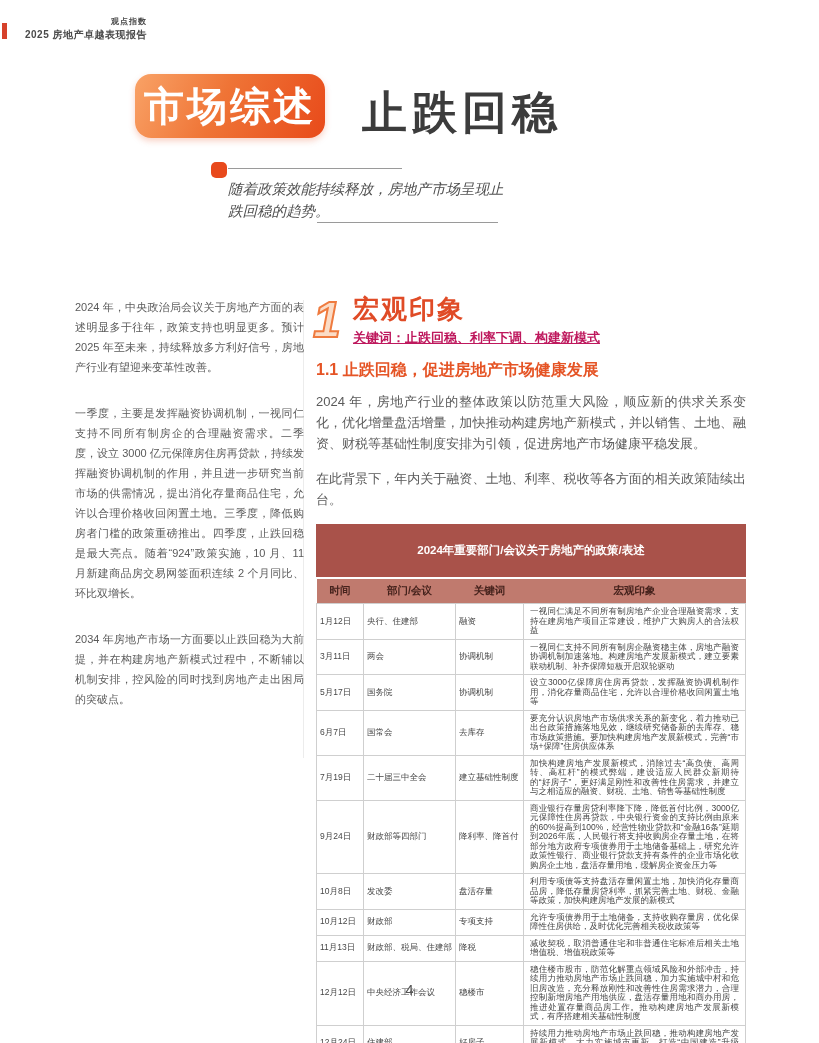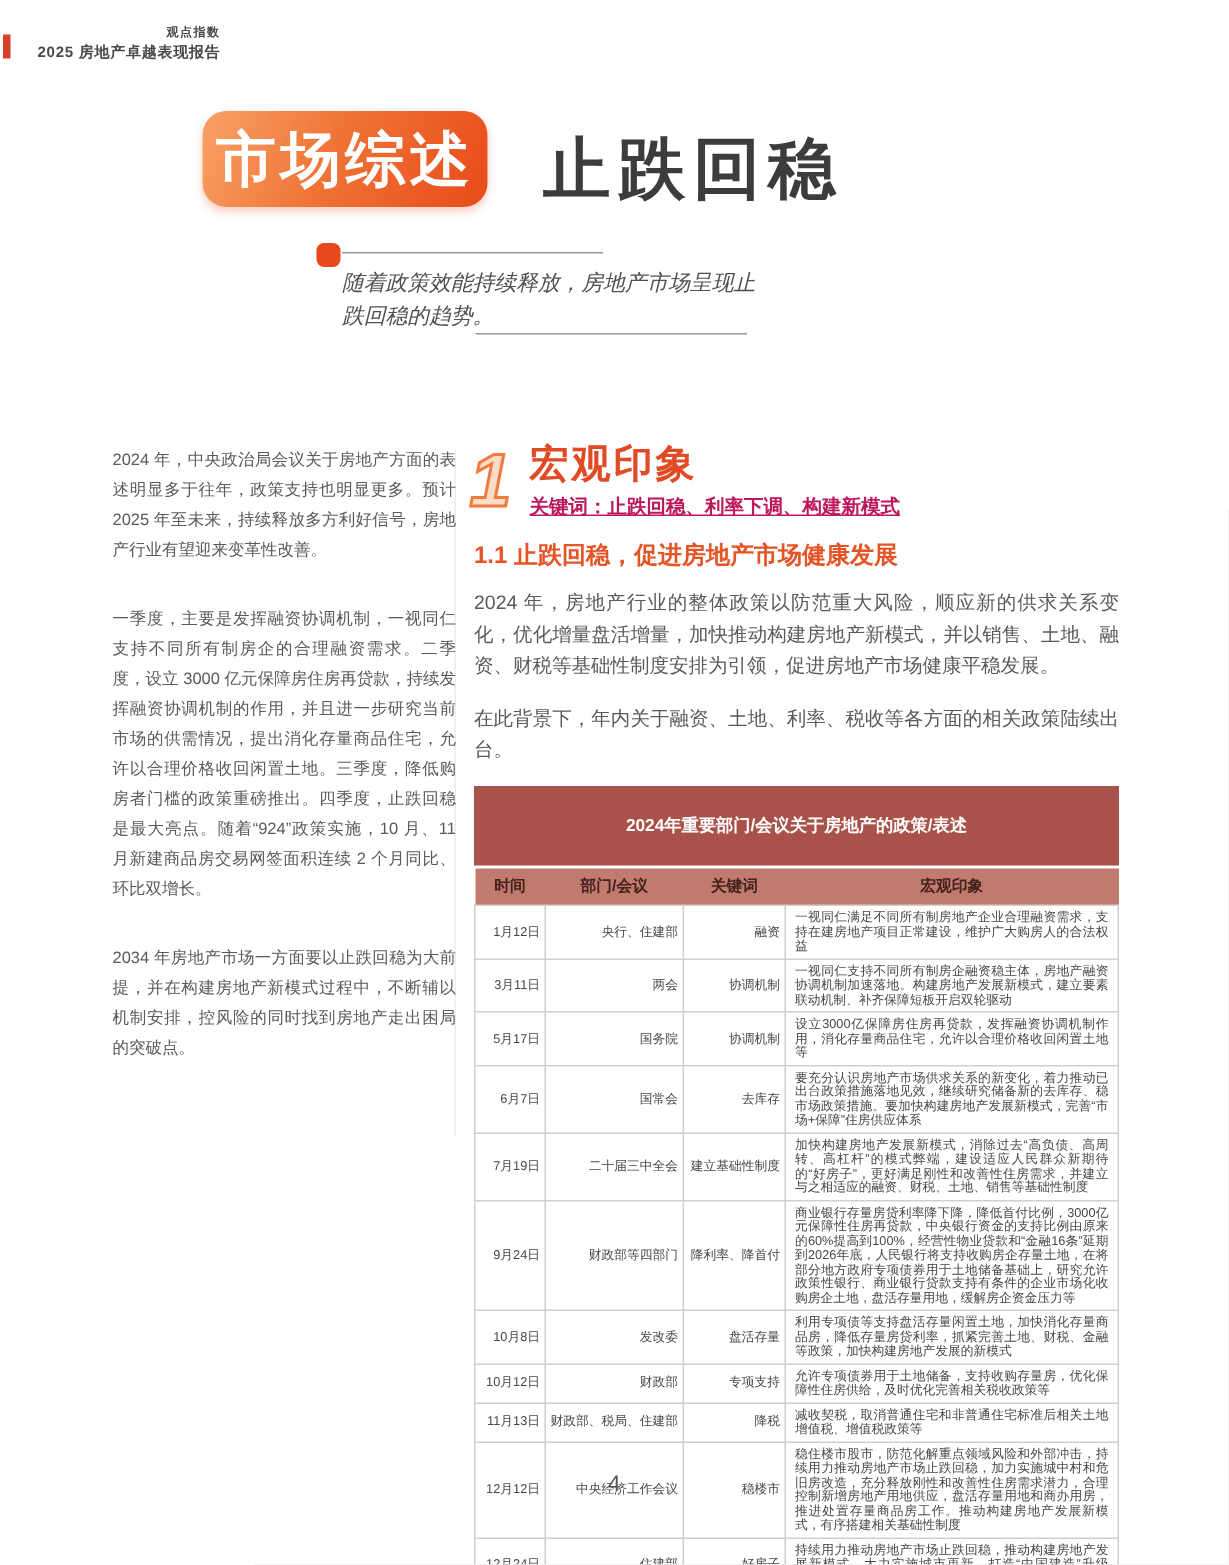--- a/index.html
+++ b/index.html
@@ -49,21 +49,21 @@
   .section-title { font-size:26px; line-height:30px; font-weight:bold; color:#E04B26; letter-spacing:2px; }
   .section-keywords { margin-top:5px; font-size:13px; font-weight:bold; color:#be185d;text-decoration:underline; }
   .subsection-title { margin:13px 0 10px; font-size:16px; font-weight:bold; color:#E55425; }
   .body p { margin:0 0 14px; font-size:13px; line-height:21px; color:#5A5A5A; text-align:justify; }
 
   
   .policy-table-wrap { margin-top:4px; }
   .table-title { background:#A9524A; color:#ffffff; font-weight:bold; font-size:11.5px; text-align:center; padding:19px 0; margin-bottom:2px; }
   table { width:100%; border-collapse:collapse; table-layout:fixed; }
   thead th { background:#C07A6E; color:#45221C; font-size:10.5px; font-weight:bold; padding:5px 2px; border:none; }
-  tbody td { border:1px solid #CFCFCF; font-size:8.5px; color:#474747; padding:3px 3px; text-align:right; line-height:9.5px; vertical-align:middle; }
+  tbody td { border:1px solid #CFCFCF; font-size:8.5px; color:#474747; padding:3px 3px; text-align:left; line-height:9.5px; vertical-align:middle; }
   tbody td.content-cell { text-align:justify; padding:3px 6px; }
   .table-source { margin-top:9px; text-align:center; font-size:8.5px; color:#8F8F8F; letter-spacing:1px; }
 
   .page-number { position:absolute; top:981px; left:0; right:0; text-align:center; font-size:15px; color:#555555; }
 </style>
 </head>
 <body>
 
 <div class="page">
 

